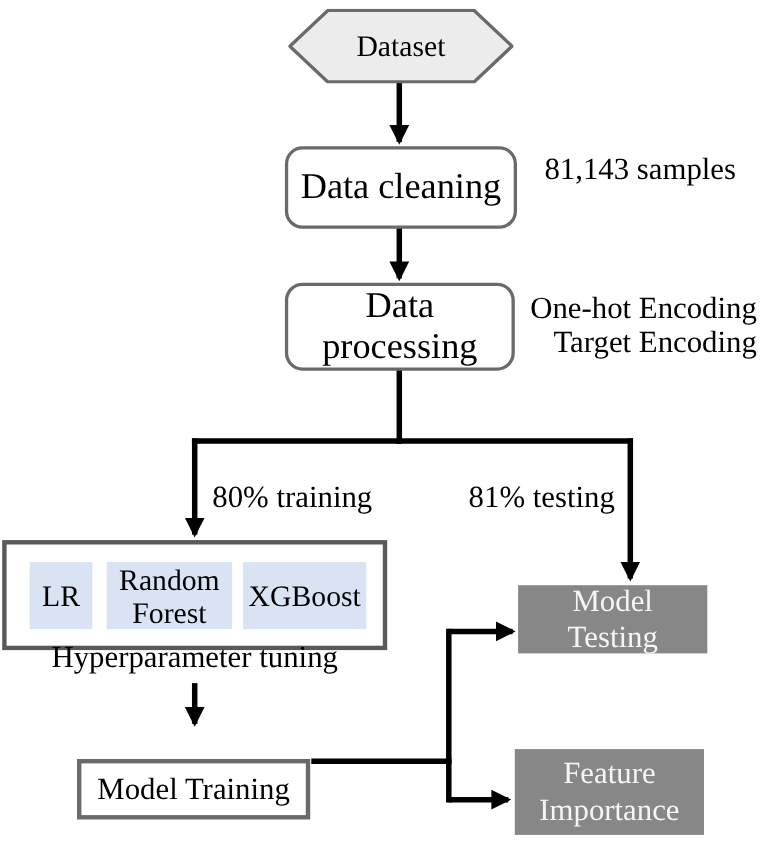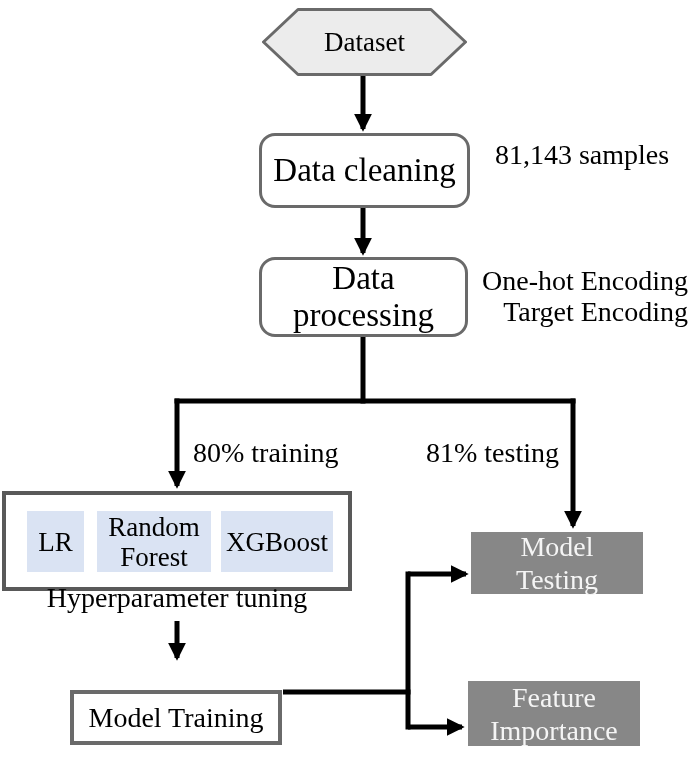--- a/index.html
+++ b/index.html
@@ -58,21 +58,21 @@
     background:var(--box-fill,#fff);border:4px solid var(--shape-border,#6a6a6a);
     font-size:28px;
     margin-top:26px;
   }
 
   .gray-box{
     flex-direction:column;background:var(--output-fill,#878787);
     color:var(--output-text,#f5f5f5);font-size:28px;line-height:33px;
   }
   .box-testing{left:471px;top:532px;width:172px;height:62px;}
-  .box-importance{left:468px;top:681px;width:172px;height:65px;}
+  .box-importance{left:468px;top:681px;width:172px;height:78px;}
 </style>
 </head>
 <body>
 
 <div class="canvas">
 
   <svg class="connectors" viewBox="0 0 696 769" xmlns="http://www.w3.org/2000/svg">
     <defs>
       <marker id="ah" viewBox="0 0 10 10" refX="8.5" refY="5" markerWidth="3.6" markerHeight="4.4" orient="auto" markerUnits="strokeWidth">
         <path d="M0,0 L10,5 L0,10 z"></path>

